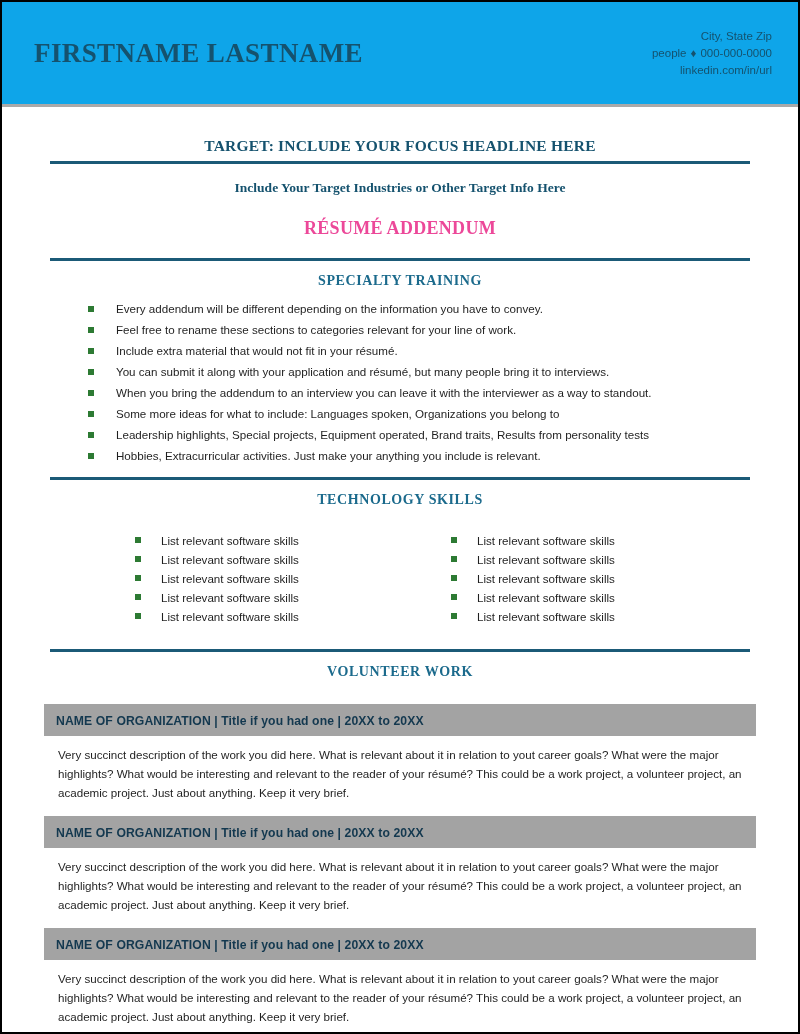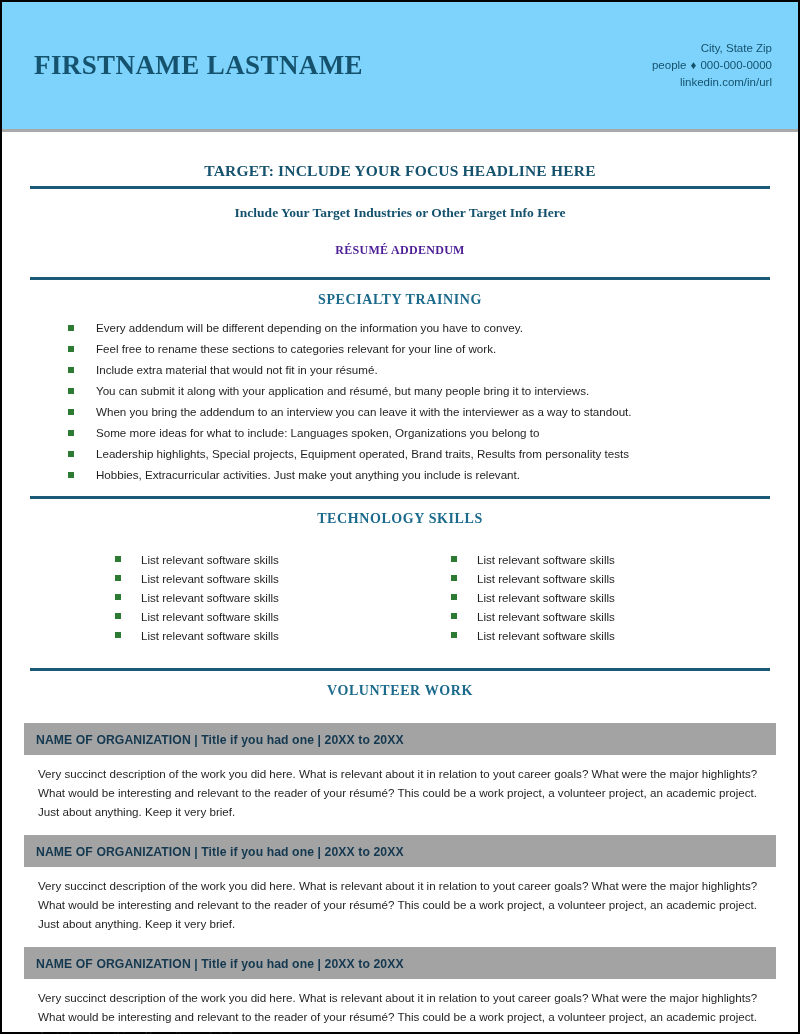--- a/index.html
+++ b/index.html
@@ -20,22 +20,22 @@
     width: 800px;
     height: 1034px;
     background: #ffffff;
     border: 2px solid #000000;
     border-top-width: 2px;
   }
 
   
   .header-band {
     position: relative;
-    height: 130px;
-    background: #7dd3fc;
+    height: 105px;
+    background: #0ea5e9;
     border-bottom: 3px solid #a9a9a9;
     display: flex;
     align-items: center;
     justify-content: space-between;
     padding: 0 26px 0 32px;
   }
   .full-name {
     font-family: "Liberation Serif", serif;
     font-size: 27px;
     font-weight: bold;
@@ -48,21 +48,21 @@
     font-size: 11.5px;
     line-height: 17px;
     color: #15526e;
     white-space: nowrap;
   }
   .contact-line { display: block; }
   .contact-sep { padding: 0 4px; }
 
   
   .body-area {
-    padding: 0 28px;
+    padding: 0 48px;
   }
 
   .rule {
     height: 3px;
     background: #1b5a77;
     margin: 0;
   }
 
   .target-headline {
     text-align: center;
@@ -78,22 +78,22 @@
     font-family: "Liberation Serif", serif;
     font-weight: bold;
     font-size: 13.5px;
     color: #15526e;
     padding: 16px 0 0 0;
   }
   .doc-type {
     text-align: center;
     font-family: "Liberation Serif", serif;
     font-weight: bold;
-    font-size: 12px;
-    color: #4c1d95;
+    font-size: 18px;
+    color: #ec4899;
     letter-spacing: 0.3px;
     padding: 22px 0 19px 0;
   }
 
   .section-title {
     text-align: center;
     font-family: "Liberation Serif", serif;
     font-weight: bold;
     font-size: 14px;
     color: #1b6a8c;
@@ -201,21 +201,21 @@
 
     <div class="section-title">SPECIALTY TRAINING</div>
     <ul class="bullets main">
       <li><span class="sq"></span><span class="txt">Every addendum will be different depending on the information you have to convey.</span></li>
       <li><span class="sq"></span><span class="txt">Feel free to rename these sections to categories relevant for your line of work.</span></li>
       <li><span class="sq"></span><span class="txt">Include extra material that would not fit in your résumé.</span></li>
       <li><span class="sq"></span><span class="txt">You can submit it along with your application and résumé, but many people bring it to interviews.</span></li>
       <li><span class="sq"></span><span class="txt">When you bring the addendum to an interview you can leave it with the interviewer as a way to standout.</span></li>
       <li><span class="sq"></span><span class="txt">Some more ideas for what to include: Languages spoken, Organizations you belong to</span></li>
       <li><span class="sq"></span><span class="txt">Leadership highlights, Special projects, Equipment operated, Brand traits, Results from personality tests</span></li>
-      <li><span class="sq"></span><span class="txt">Hobbies, Extracurricular activities. Just make yout anything you include is relevant.</span></li>
+      <li><span class="sq"></span><span class="txt">Hobbies, Extracurricular activities. Just make your anything you include is relevant.</span></li>
     </ul>
     <div class="rule"></div>
 
     <div class="section-title">TECHNOLOGY SKILLS</div>
     <div class="skills-wrap">
       <div class="skills-col left">
         <ul>
           <li><span class="sq"></span><span>List relevant software skills</span></li>
           <li><span class="sq"></span><span>List relevant software skills</span></li>
           <li><span class="sq"></span><span>List relevant software skills</span></li>

